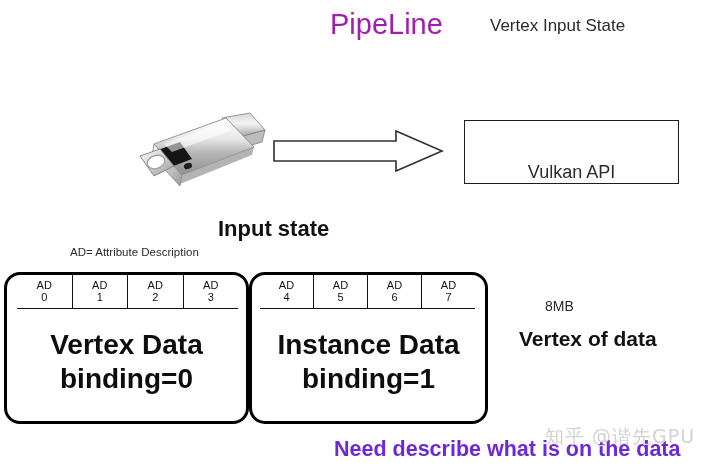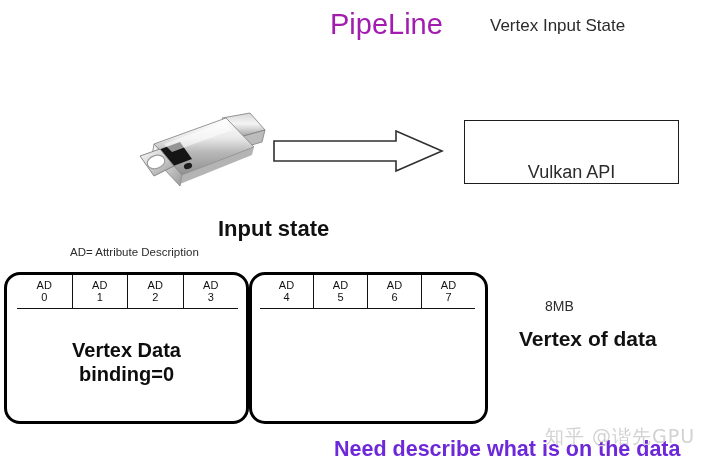--- a/index.html
+++ b/index.html
@@ -134,21 +134,21 @@
   #binding-box-0 .ad-row { margin: 0 8px 0 10px; }
   #binding-box-1 .ad-row { margin: 0 10px 0 8px; }
 
   .binding-body {
     flex: 1 1 auto;
     display: flex;
     flex-direction: column;
     align-items: center;
     justify-content: center;
     text-align: center;
-    font-size: 20px;
+    font-size: 28px;
     font-weight: bold;
     color: #0d0d0d;
     line-height: 1.22;
     padding-bottom: 6px;
   }
 
   
   #size-label {
     position: absolute;
     left: 509px;
@@ -302,20 +302,24 @@
       </div>
       <div class="ad-cell">
         <span>AD</span>
         <span>6</span>
       </div>
       <div class="ad-cell">
         <span>AD</span>
         <span>7</span>
       </div>
     </div>
+    <div class="binding-body">
+      <span>Instance Data</span>
+      <span>binding=1</span>
+    </div>
   </div>
 
   <div id="size-label">8MB</div>
   <div id="pieces-of-data-label">Vertex of data</div>
 
   <div id="need-describe-label">Need describe what is on the data</div>
 
   <div id="watermark">知乎 @谐先GPU</div>
 
 </div>

